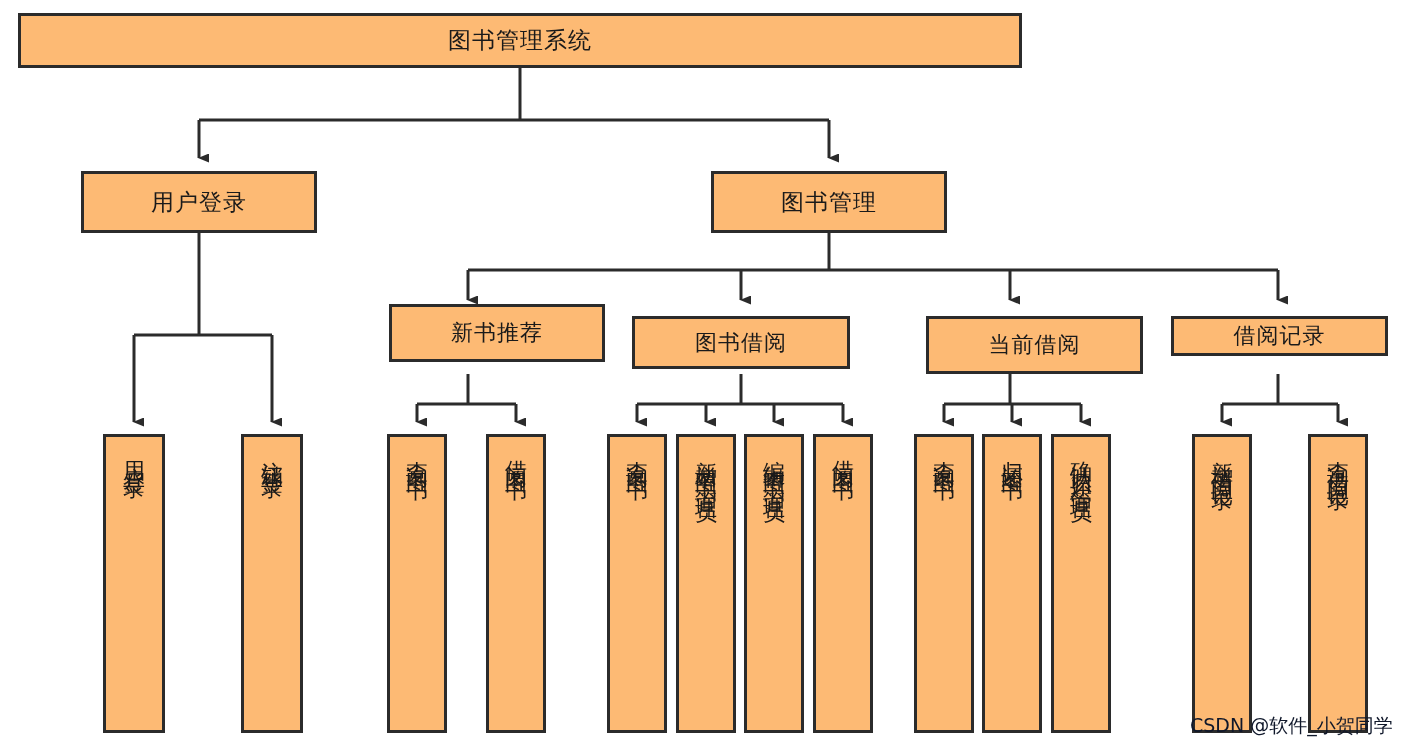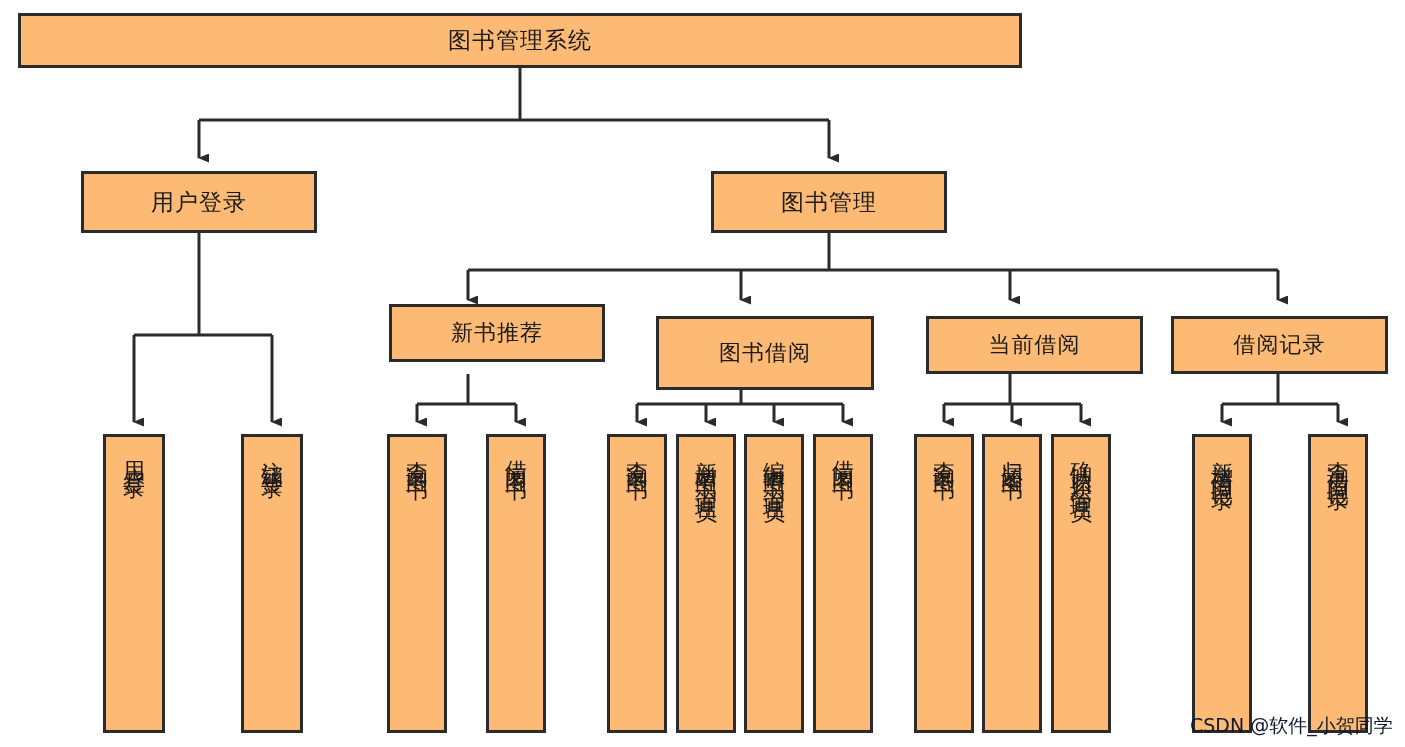--- a/index.html
+++ b/index.html
@@ -133,27 +133,27 @@
   <div class="node level2" style="left:81px; top:171px; width:236px; height:62px;">
     <span class="node-label">用户登录</span>
   </div>
   <div class="node level2" style="left:711px; top:171px; width:236px; height:62px;text-align:center;">
     <span class="node-label">图书管理</span>
   </div>
 
   <div class="node level3" style="left:361px; top:304px; width:216px; height:58px;margin-left:28px;">
     <span class="node-label">新书推荐</span>
   </div>
-  <div class="node level3" style="left:656px; top:316px; width:218px; height:74px;">
+  <div class="node level3" style="left:632px; top:316px; width:218px; height:53px;">
     <span class="node-label">图书借阅</span>
   </div>
   <div class="node level3" style="left:902px; top:316px; width:217px; height:58px;margin-left:24px;">
     <span class="node-label">当前借阅</span>
   </div>
-  <div class="node level3" style="left:1171px; top:316px; width:217px; height:58px;">
+  <div class="node level3" style="left:1171px; top:316px; width:217px; height:40px;">
     <span class="node-label">借阅记录</span>
   </div>
 
   <div class="node leaf" style="left:103px; top:434px; width:62px; height:299px;">
     <span class="node-label">用户登录</span>
   </div>
   <div class="node leaf" style="left:241px; top:434px; width:62px; height:299px;">
     <span class="node-label">注销登录</span>
   </div>
 

